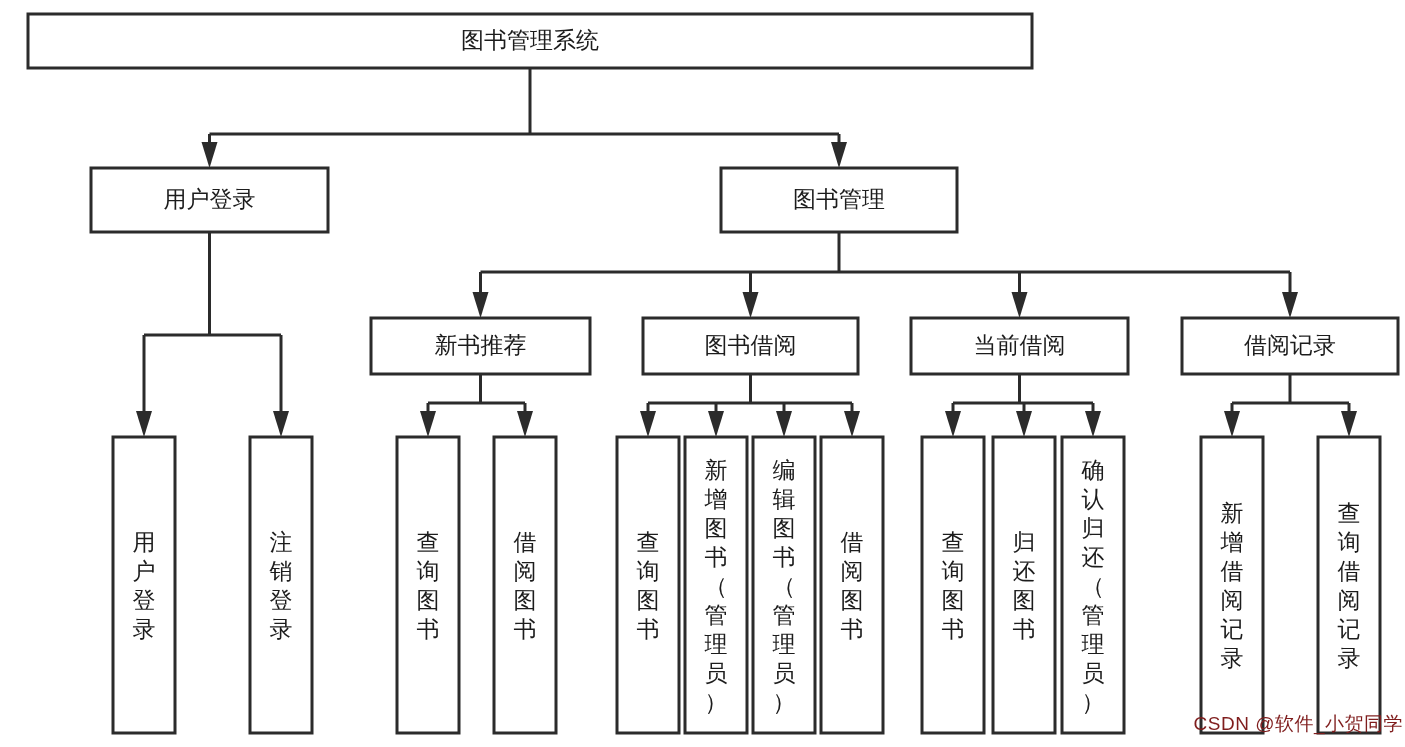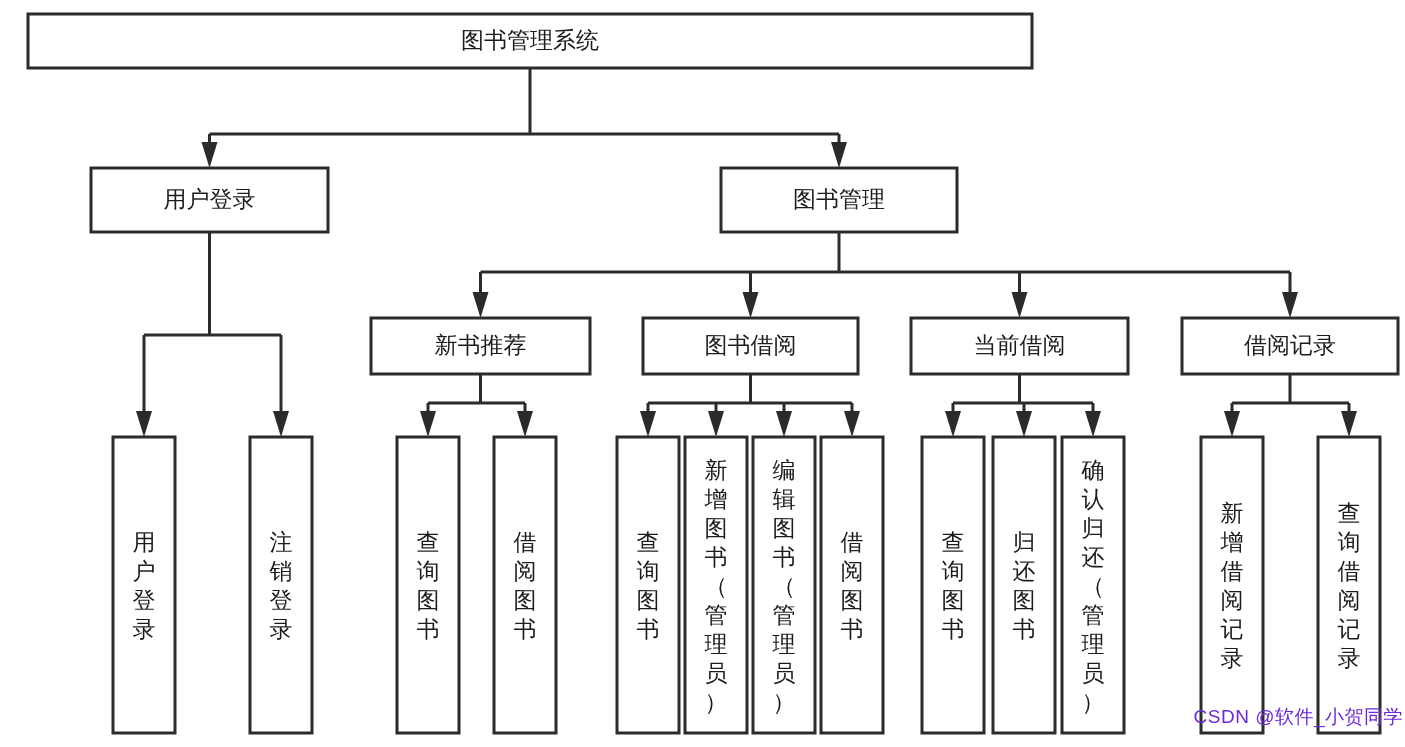--- a/index.html
+++ b/index.html
@@ -48,24 +48,24 @@
   }
   .node-label-v {
     font-family: "Liberation Sans", "DejaVu Sans", sans-serif;
     font-size: 23px;
     fill: #1c1c1c;
     text-anchor: middle;
   }
   .watermark {
     position: absolute;
     right: 12px;
-    bottom: 17px;
+    bottom: 10px;
     font-family: "Liberation Sans", "DejaVu Sans", sans-serif;
     font-size: 19px;
-    color: #6d28d9;
+    color: #7f1d1d;
     white-space: nowrap;
     letter-spacing: 0.5px;
   }
 </style>
 </head>
 <body>
 
 <div id="stage">
 
   <svg id="diagram-svg" viewBox="0 0 1405 747">

